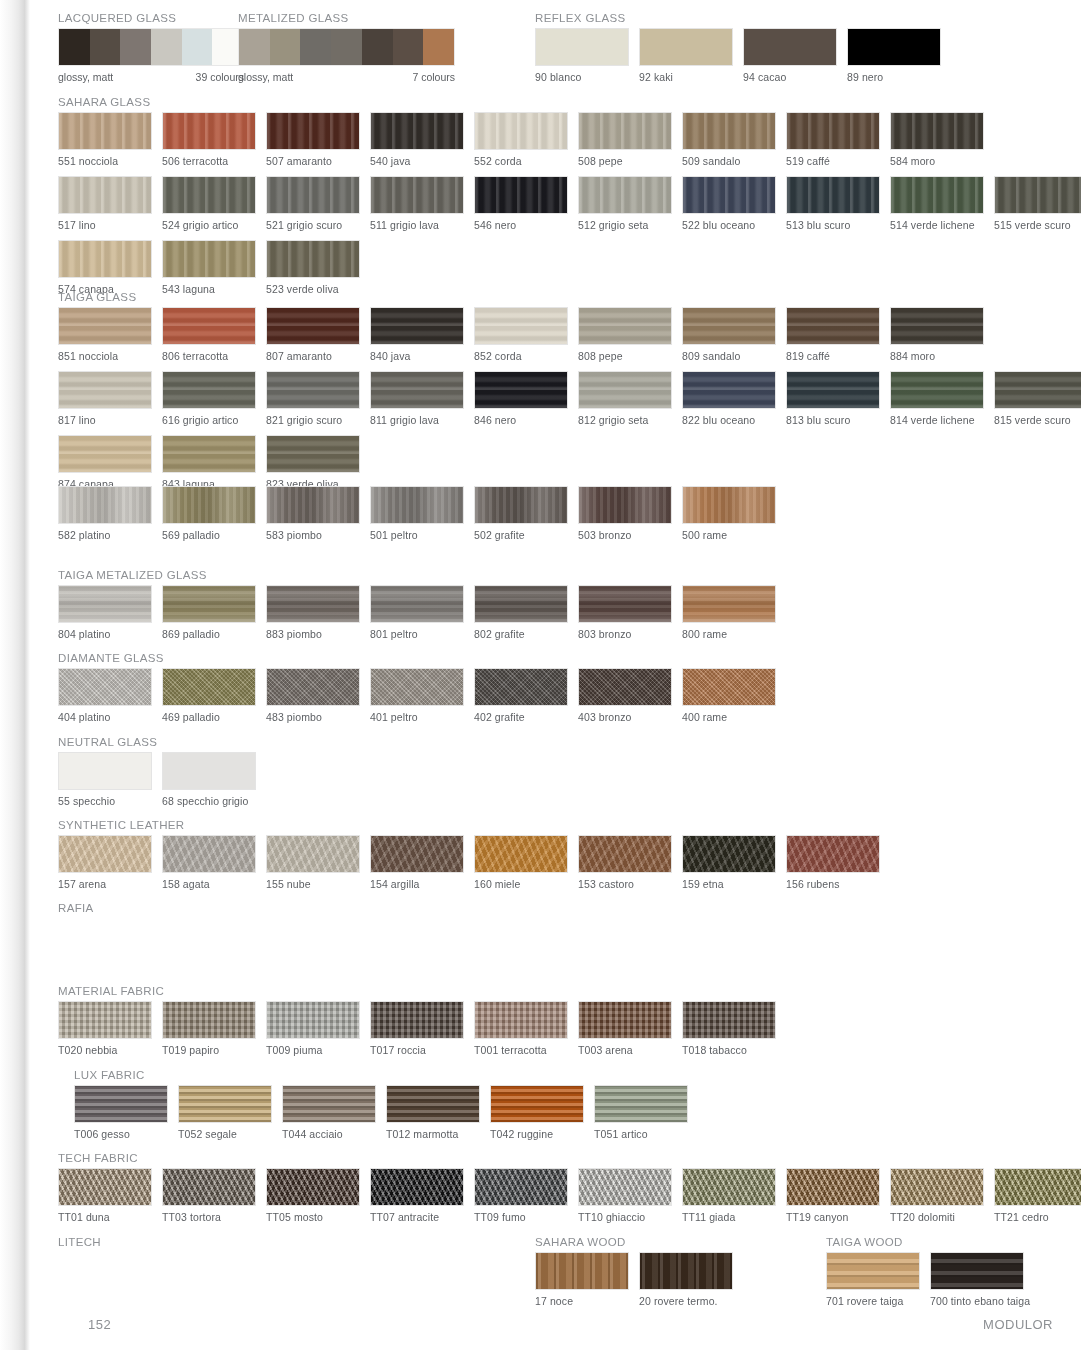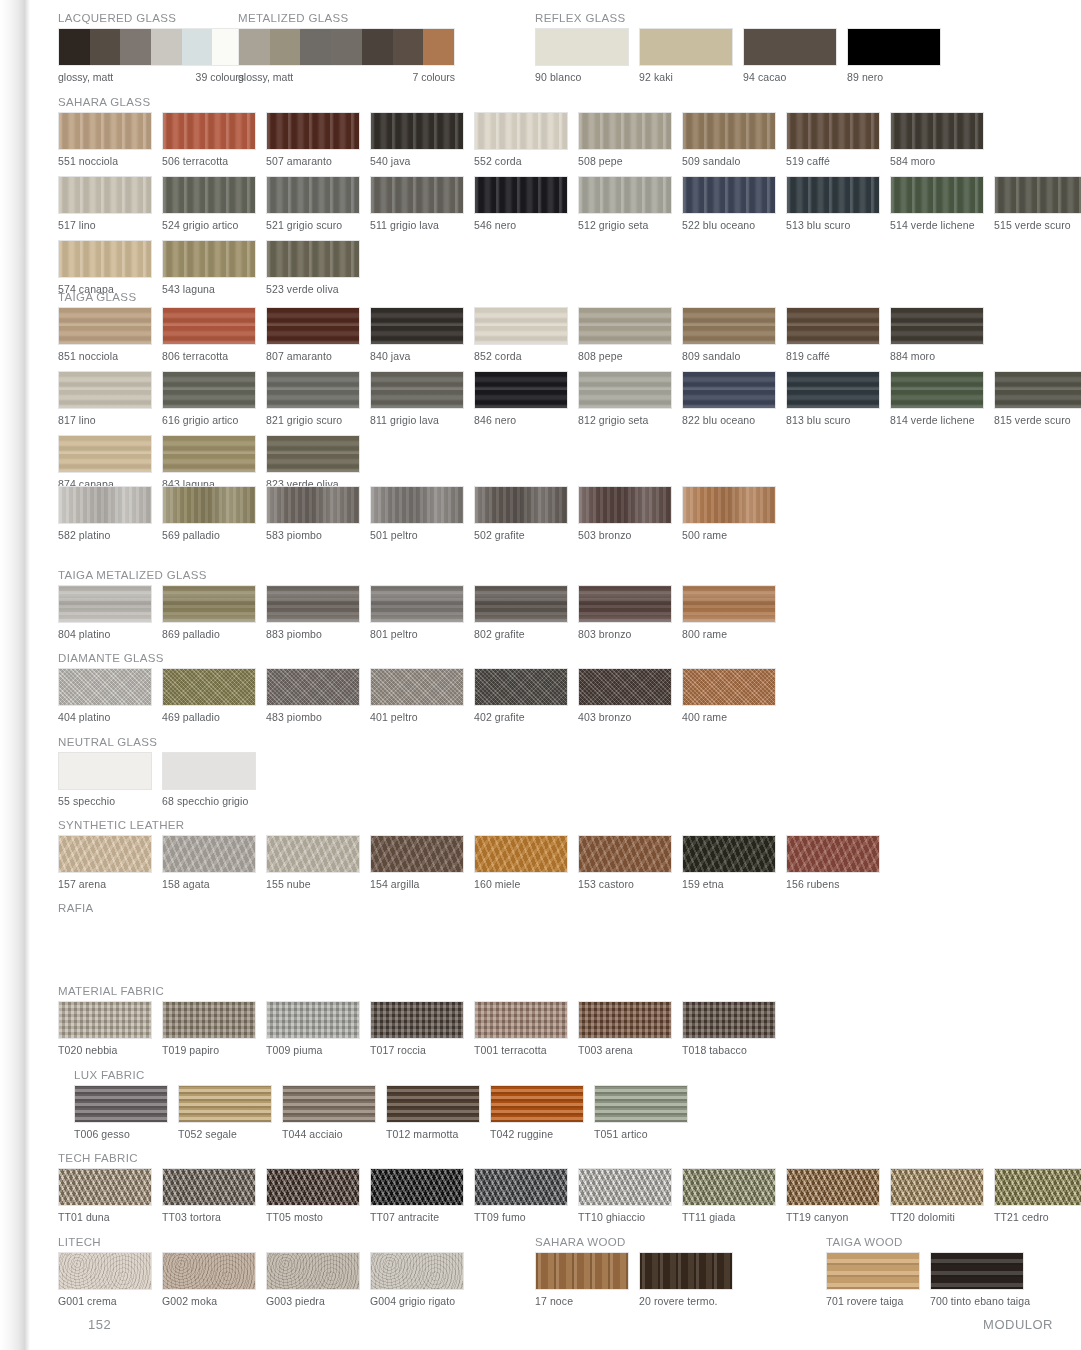--- a/index.html
+++ b/index.html
@@ -597,38 +597,20 @@
             <div class="cap">TT20 dolomiti</div>
           </div>
           <div class="sw">
             <div class="chip t-mesh" style="background-color: rgb(154, 148, 86);"></div>
             <div class="cap">TT21 cedro</div>
           </div>
         </div>
       </div>
       <div class="section" style="left: 28px; top: 1236px;">
         <div class="sec-title">LITECH</div>
-        <div class="row">
-          <div class="sw">
-            <div class="chip t-stone" style="background-color: rgb(213, 202, 190);"></div>
-            <div class="cap">G001 crema</div>
-          </div>
-          <div class="sw">
-            <div class="chip t-stone" style="background-color: rgb(181, 162, 144);"></div>
-            <div class="cap">G002 moka</div>
-          </div>
-          <div class="sw">
-            <div class="chip t-stone" style="background-color: rgb(183, 173, 160);"></div>
-            <div class="cap">G003 piedra</div>
-          </div>
-          <div class="sw">
-            <div class="chip t-stone" style="background-color: rgb(195, 189, 179);"></div>
-            <div class="cap">G004 grigio rigato</div>
-          </div>
-        </div>
       </div>
       <div class="section" style="left: 505px; top: 1236px;">
         <div class="sec-title">SAHARA WOOD</div>
         <div class="row">
           <div class="sw">
             <div class="chip t-woodv" style="background-color: rgb(157, 111, 67);"></div>
             <div class="cap">17 noce</div>
           </div>
           <div class="sw">
             <div class="chip t-woodv" style="background-color: rgb(58, 42, 29);"></div>

